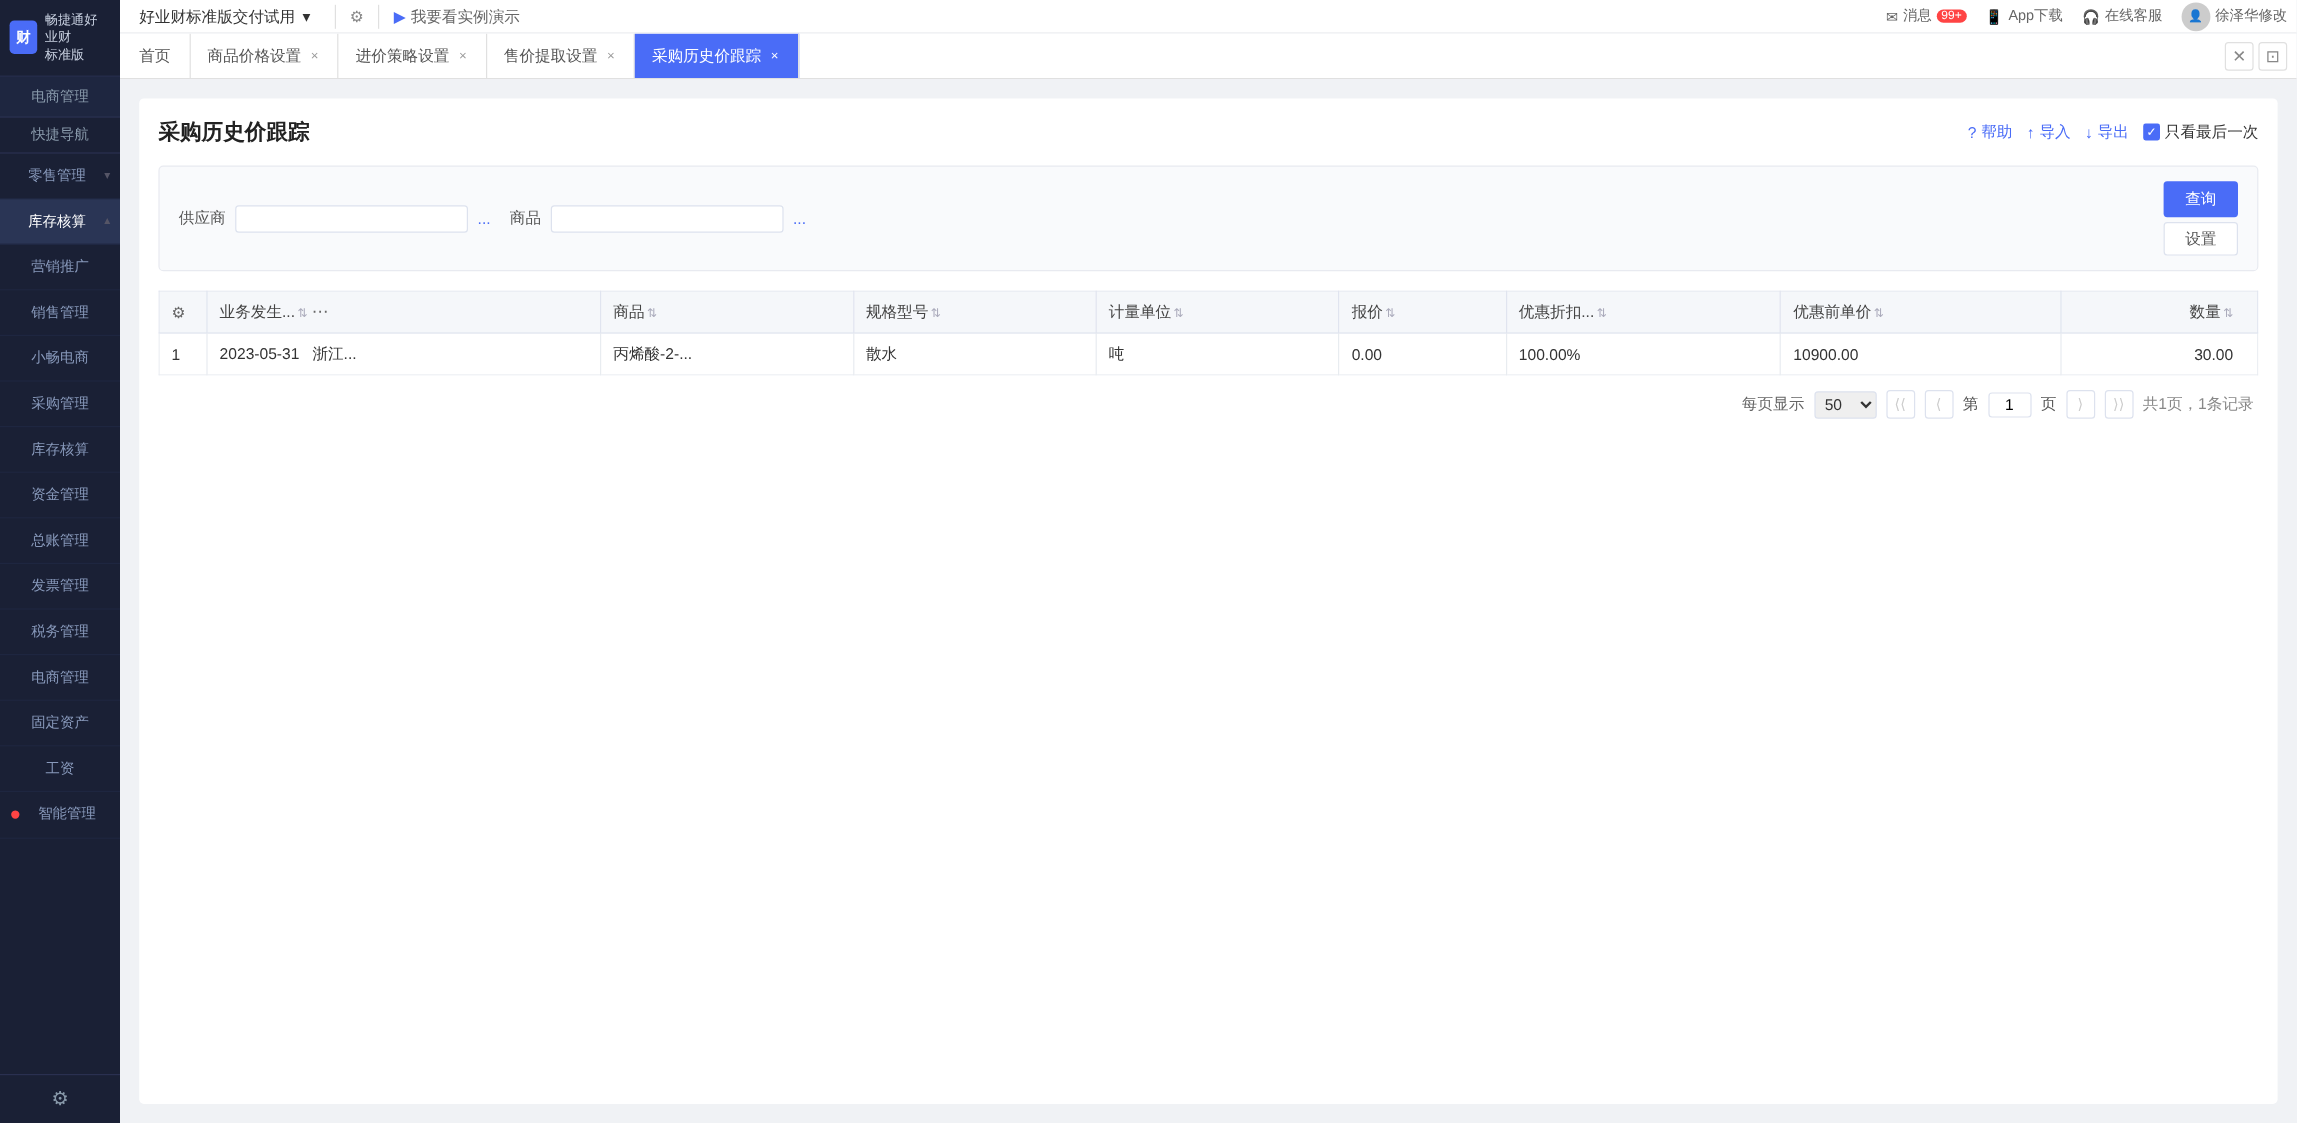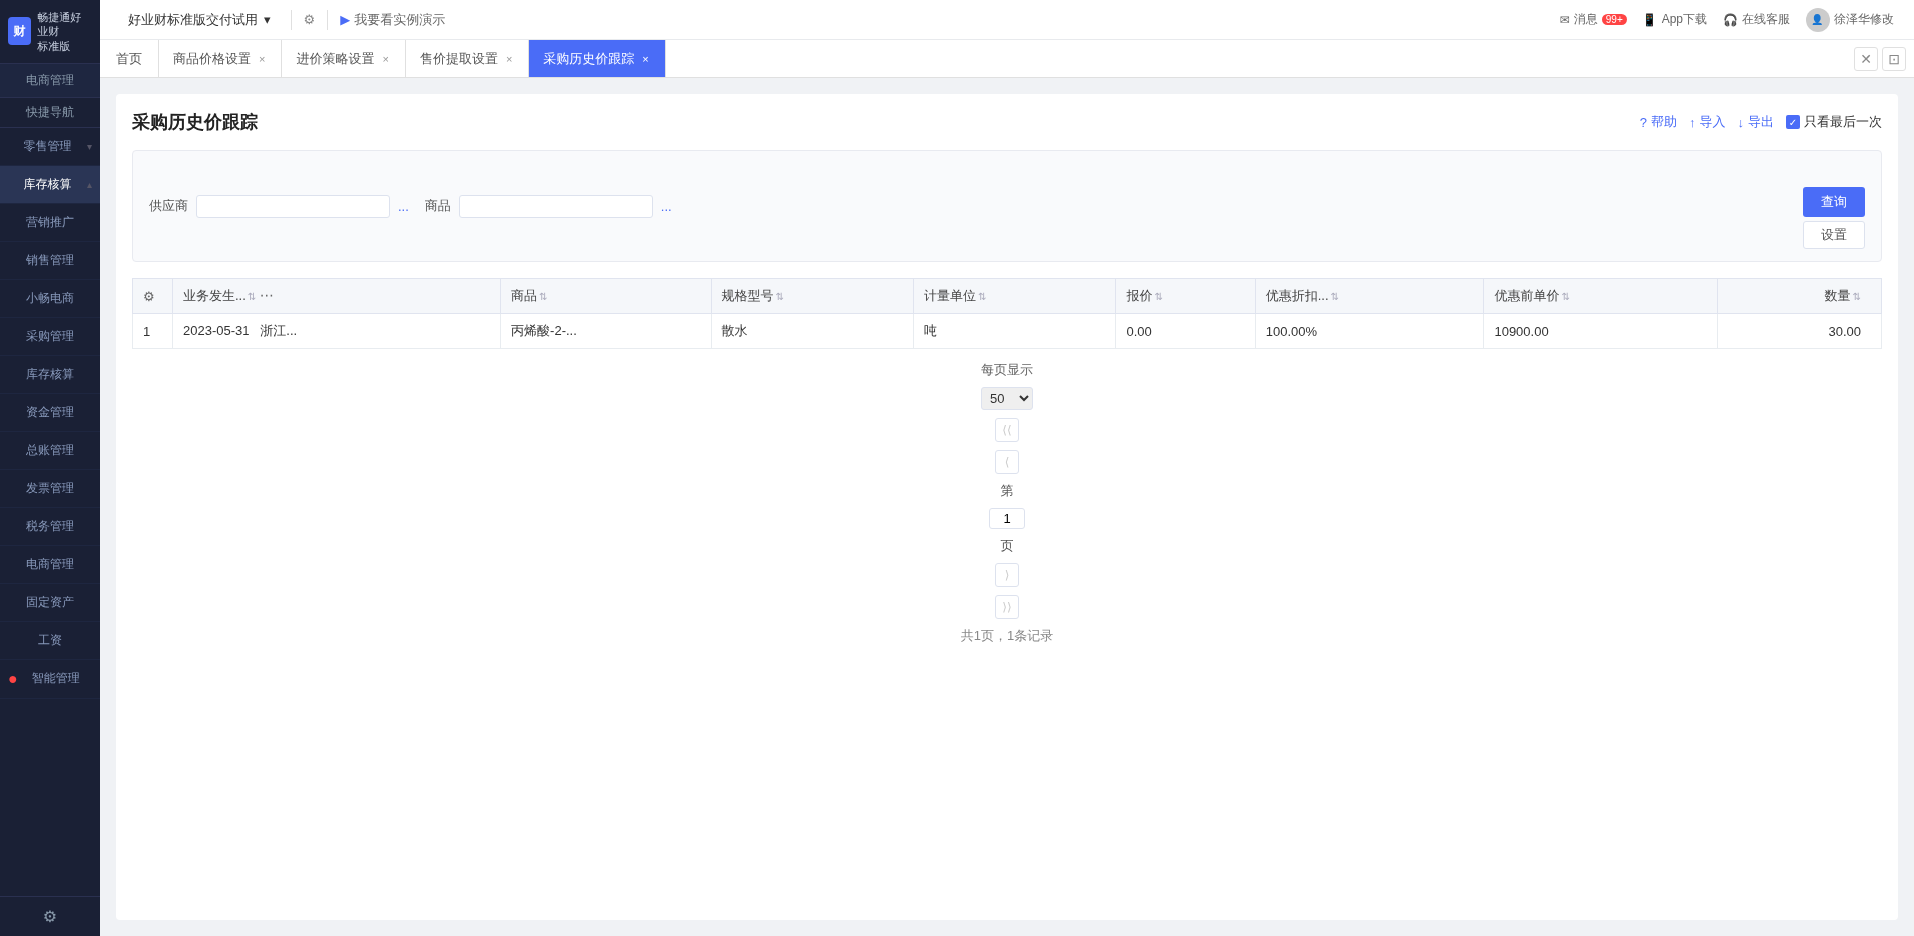--- a/index.html
+++ b/index.html
@@ -78,25 +78,25 @@
     .main-area {
       flex: 1;
       display: flex;
       flex-direction: column;
       overflow: hidden;
       background: #f0f2f5;
     }
 
     
     .topbar {
-      height: 40px;
+      height: 28px;
       background: #fff;
       display: flex;
       align-items: center;
-      padding: 0 20px;
+      padding: 0 8px;
       border-bottom: 1px solid #e8eaed;
       gap: 12px;
       flex-shrink: 0;
     }
     .topbar-product-select {
       display: flex;
       align-items: center;
       gap: 6px;
       font-size: 13px;
       color: #333;
@@ -300,21 +300,20 @@
       background: transparent;
     }
     .filter-more-btn {
       font-size: 13px; color: #4a6cf7; cursor: pointer;
     }
     .filter-actions {
       margin-left: auto;
       display: flex;
       flex-direction: column;
       gap: 4px;
-      margin-top: 24px;
     }
     .btn-query {
       background: #4a6cf7;
       color: #fff;
       border: none;
       padding: 6px 18px;
       border-radius: 3px;
       cursor: pointer;
       font-size: 13px;
     }
@@ -355,21 +354,20 @@
 
     
     .pagination {
       display: flex;
       align-items: center;
       justify-content: flex-end;
       padding: 12px 4px 4px;
       gap: 8px;
       font-size: 13px;
       color: #555;
-      flex-direction: column;
     }
     .pagination-label { color: #666; }
     .page-size-select {
       border: 1px solid #dde2ee;
       border-radius: 3px;
       padding: 2px 4px;
       font-size: 13px;
       color: #333;
     }
     .page-nav-btn {

